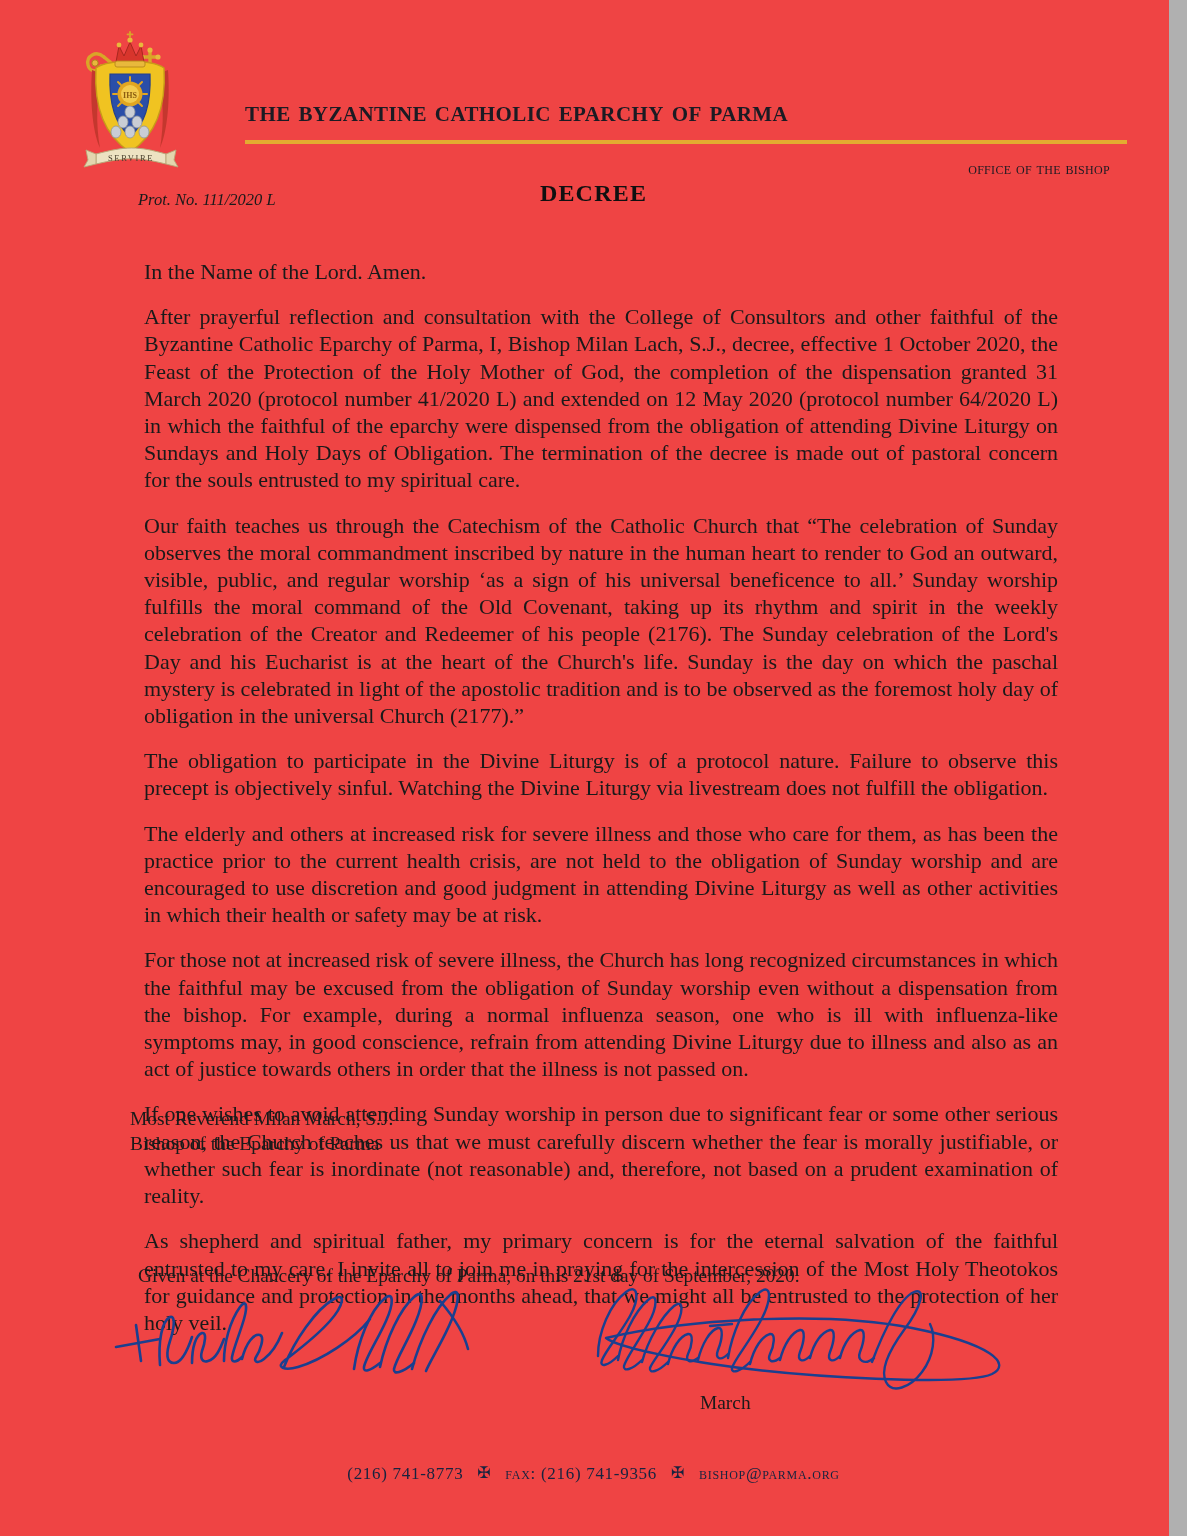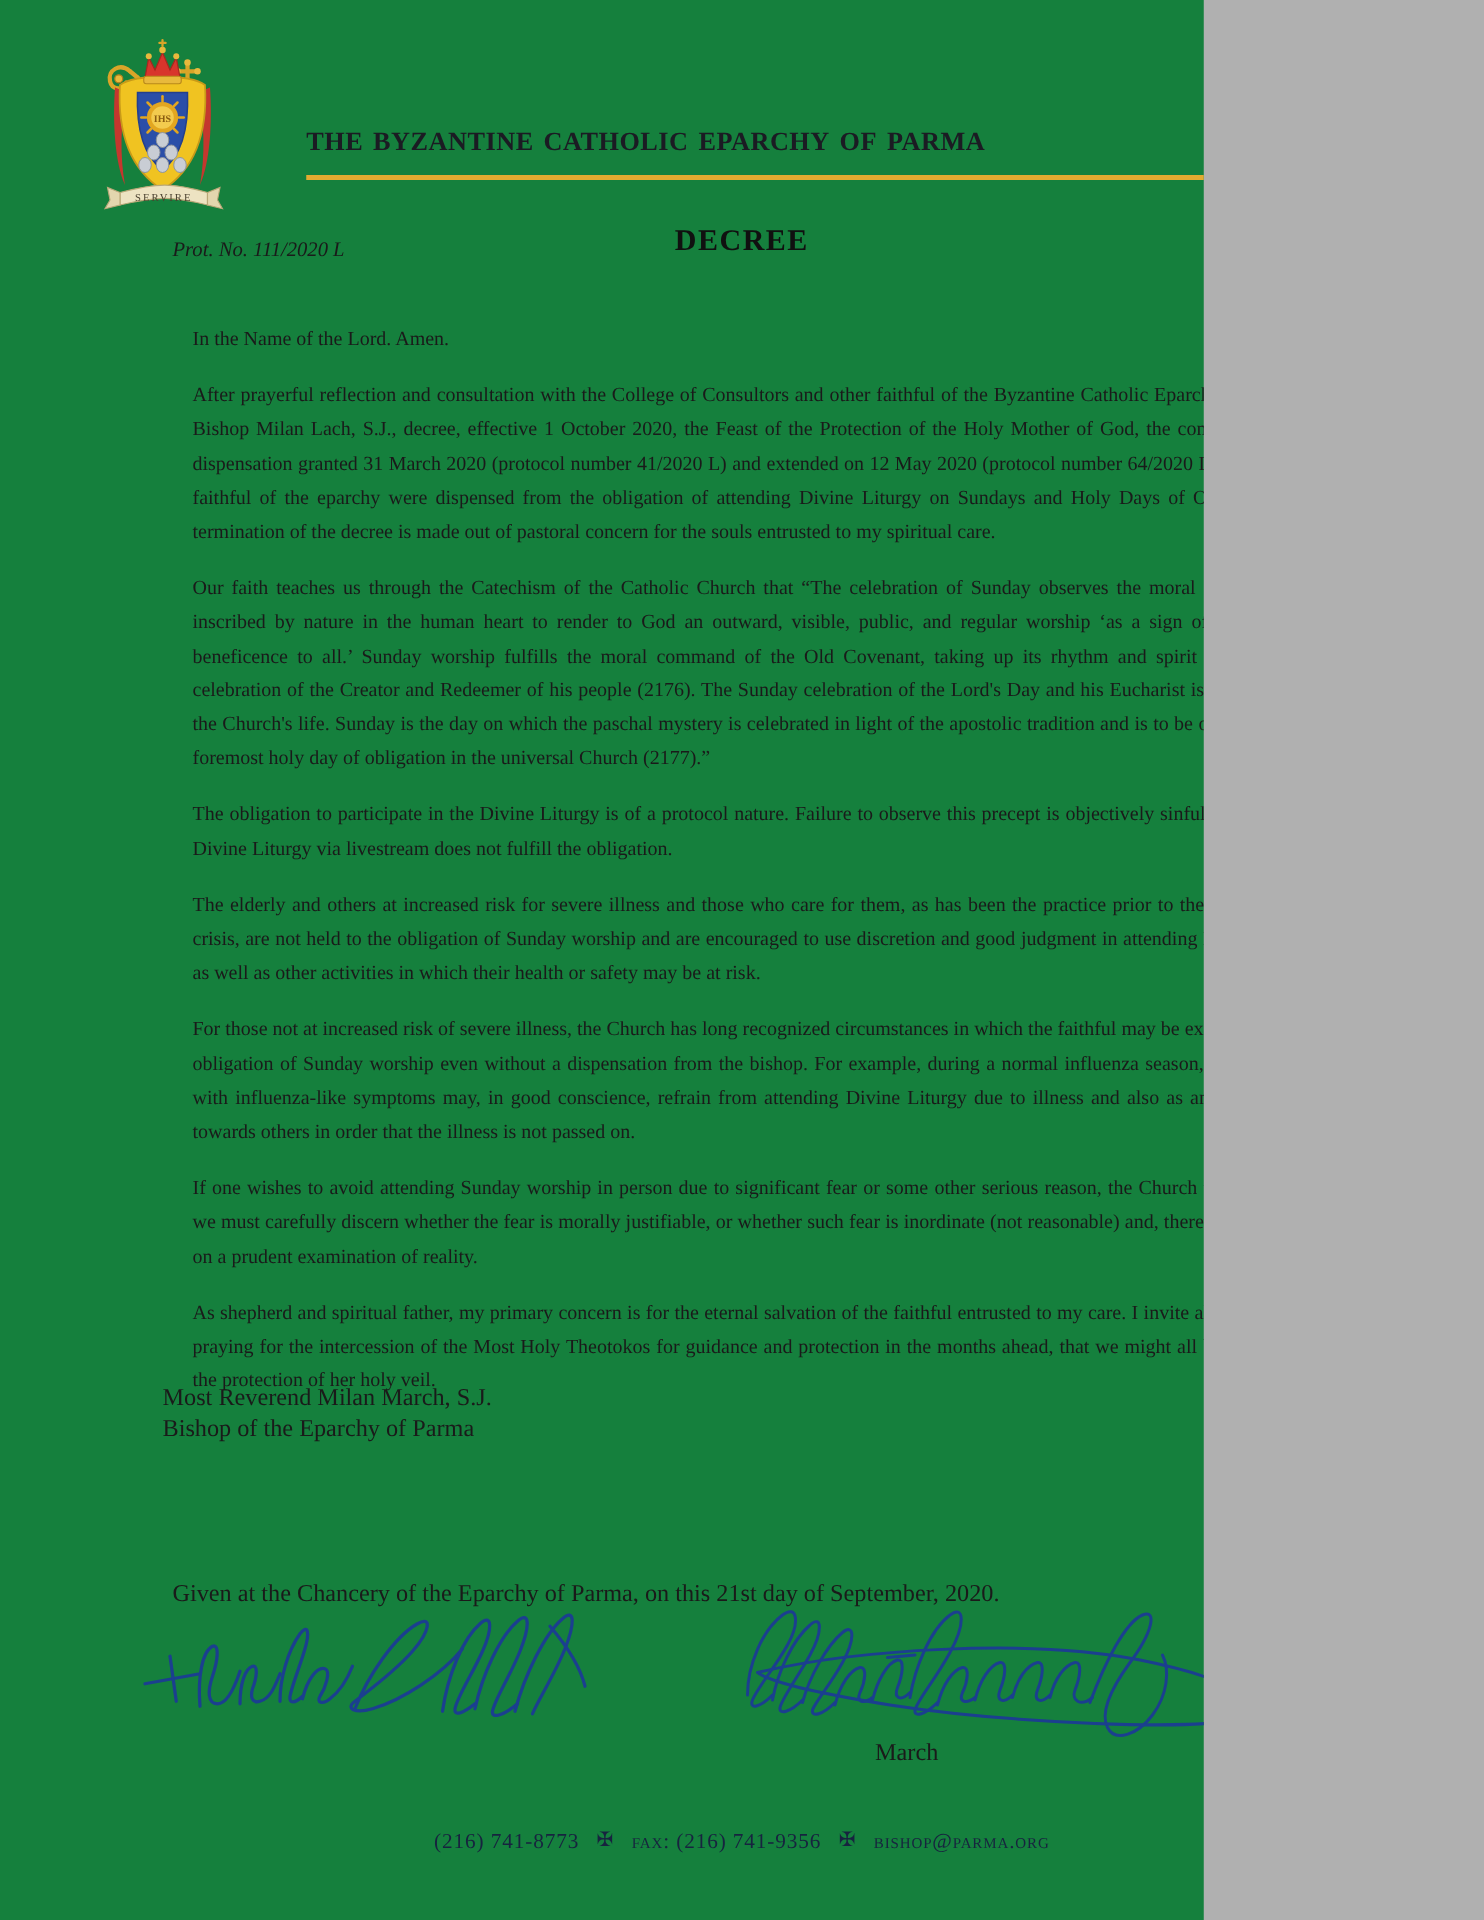--- a/index.html
+++ b/index.html
@@ -3,23 +3,23 @@
 <meta charset="utf-8">
 <title>Decree</title>
 <style>
   html, body {
     margin: 0;
     padding: 0;
     background: #b0b0b0;
   }
   .page {
     position: relative;
-    width: 963px;
+    width: 1169px;
     height: 1536px;
-    background: #15803d;
+    background: #ef4444;
     overflow: hidden;
     font-family: "Liberation Serif", "DejaVu Serif", serif;
     color: #1a1a1a;
     box-sizing: border-box;
   }
 
   
   .letterhead {
     position: absolute;
     left: 0; top: 0;
@@ -93,25 +93,25 @@
   }
 
   
   .body-block {
     position: absolute;
     left: 138px;
     top: 258px;
     width: 920px;
   }
   .para {
-    font-size: 16px;
+    font-size: 22px;
     line-height: 27.2px;
     text-align: justify;
     text-justify: inter-word;
-    margin: 0 0 18px 16px;
+    margin: 0 0 18px 6px;
     color: #1a1a1a;
     hyphens: none;
     font-family: Liberation Serif, serif;
   }
   .para.no-justify { text-align: left; }
   .para:last-child { margin-bottom: 0; }
 
   .given-line {
     position: absolute;
     left: 138px;

